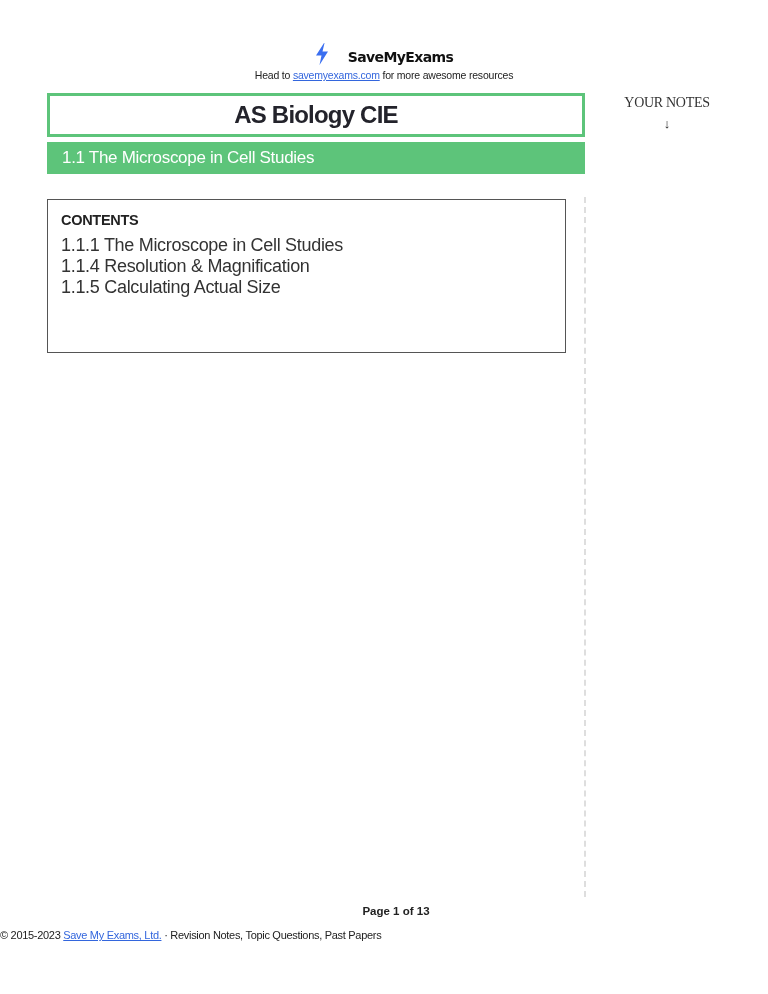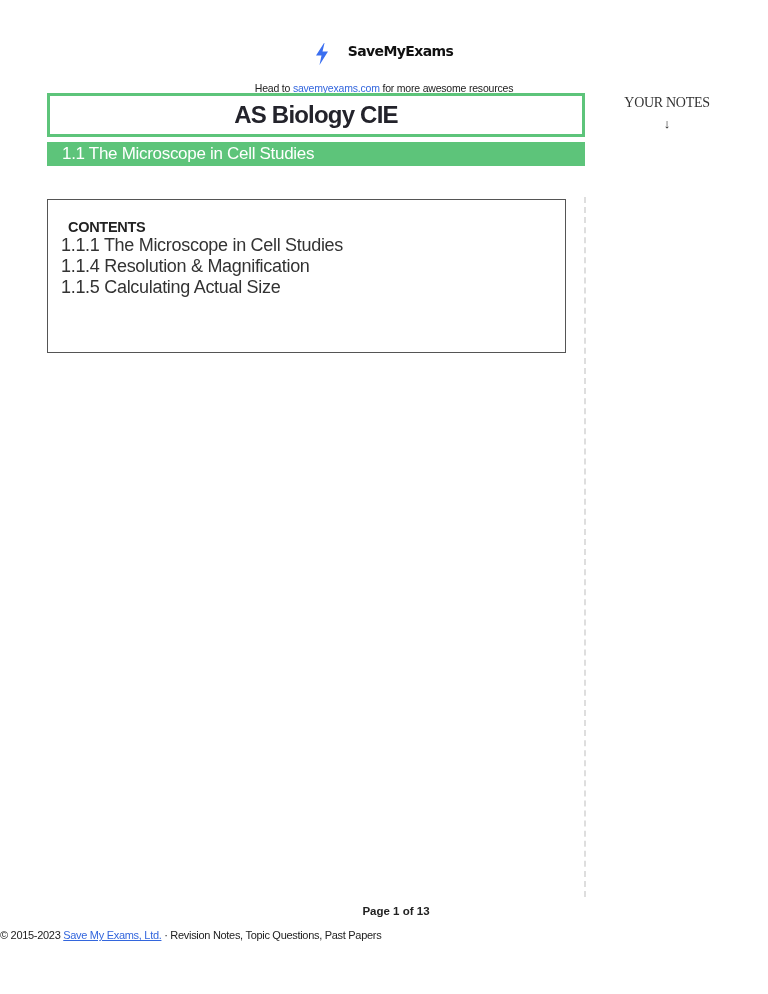--- a/index.html
+++ b/index.html
@@ -20,42 +20,41 @@
       top: 43px;
       left: 0;
       width: 768px;
       height: 22px;
       display: flex;
       justify-content: center;
       align-items: center;
     }
     .logo-inner {
       display: flex;
-      align-items: flex-start;
+      align-items: flex-end;
       gap: 19px;
       margin-left: 0px;
     }
     .logo-icon svg { display: block; }
     .logo-text {
       font-family: "DejaVu Sans", sans-serif;
       font-weight: bold;
       font-size: 14px;
       letter-spacing: -0.6px;
       color: #111;
     }
     .tagline {
       position: absolute;
       top: 69px;
       left: 0;
       width: 768px;
       text-align: center;
       font-size: 10.5px;
       color: #222;
       letter-spacing: -0.2px;
-      margin-top: 13px;
     }
     .tagline a {
       color: #3366dd;
       text-decoration: underline;
     }
     .title-box {
       position: absolute;
       top: 93px;
       left: 47px;
       width: 532px;
@@ -72,21 +71,21 @@
       font-weight: bold;
       font-size: 24px;
       letter-spacing: -0.8px;
       color: #23232b;
     }
     .topic-bar {
       position: absolute;
       top: 142px;
       left: 47px;
       width: 538px;
-      height: 24px;
+      height: 32px;
       background: #5dc47a;
       display: flex;
       align-items: center;
     }
     .topic-bar span {
       margin-left: 15px;
       font-size: 17px;
       color: #ffffff;
       letter-spacing: -0.3px;
     }
@@ -129,21 +128,21 @@
       background: #fff;
     }
     .contents-title {
       position: absolute;
       top: 12px;
       left: 13px;
       font-size: 14.5px;
       font-weight: bold;
       color: #222;
       letter-spacing: -0.3px;
-      margin: 7px;
+      margin: 0;
     }
     .contents-list {
       position: absolute;
       top: 36px;
       left: 13px;
       margin: 0;
       padding: 0;
       list-style: none;
     }
     .contents-list li {

